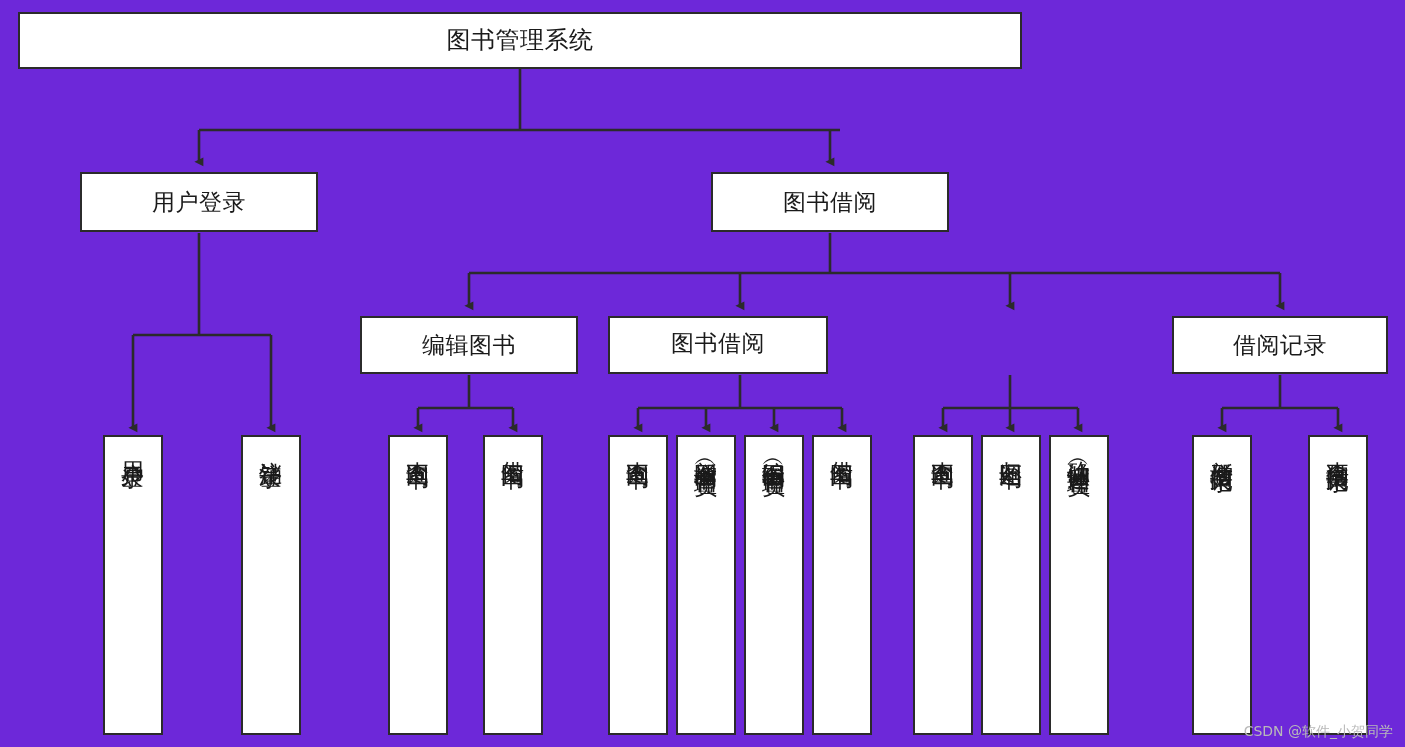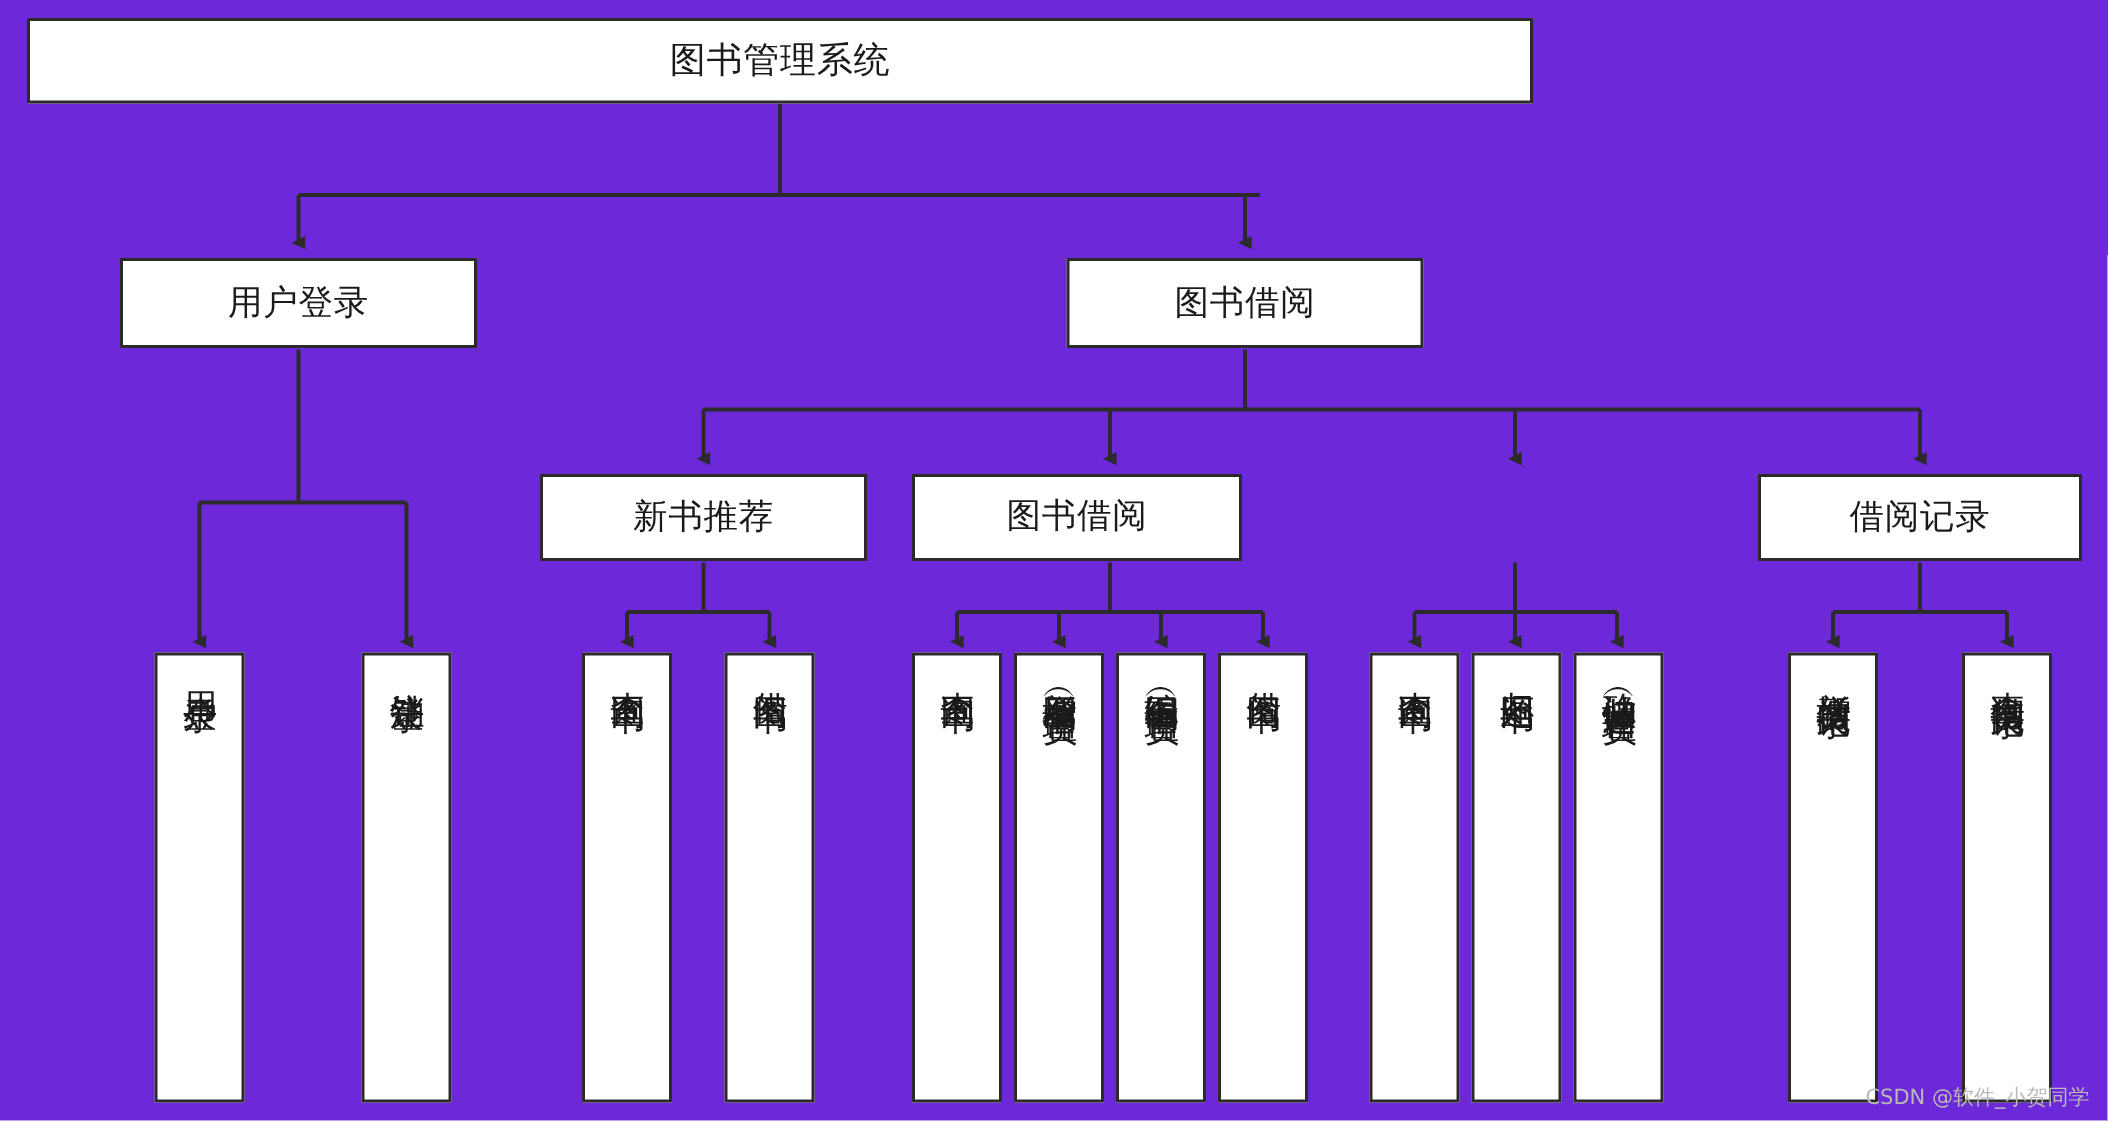--- a/index.html
+++ b/index.html
@@ -135,21 +135,21 @@
 
   <div class="node horiz" style="left:80px; top:172px; width:238px; height:60px;">
     <span class="node-label">用户登录</span>
   </div>
 
   <div class="node horiz" style="left:711px; top:172px; width:238px; height:60px;">
     <span class="node-label">图书借阅</span>
   </div>
 
   <div class="node horiz" style="left:360px; top:316px; width:218px; height:58px;">
-    <span class="node-label">新书推荐</span>
+    <span class="node-label">编辑图书</span>
   </div>
 
   <div class="node horiz" style="left:608px; top:316px; width:220px; height:58px;font-family:Liberation Mono, monospace;">
     <span class="node-label">图书借阅</span>
   </div>
 
 
   <div class="node horiz" style="left:1172px; top:316px; width:216px; height:58px;align-items:center;">
     <span class="node-label">借阅记录</span>
   </div>

